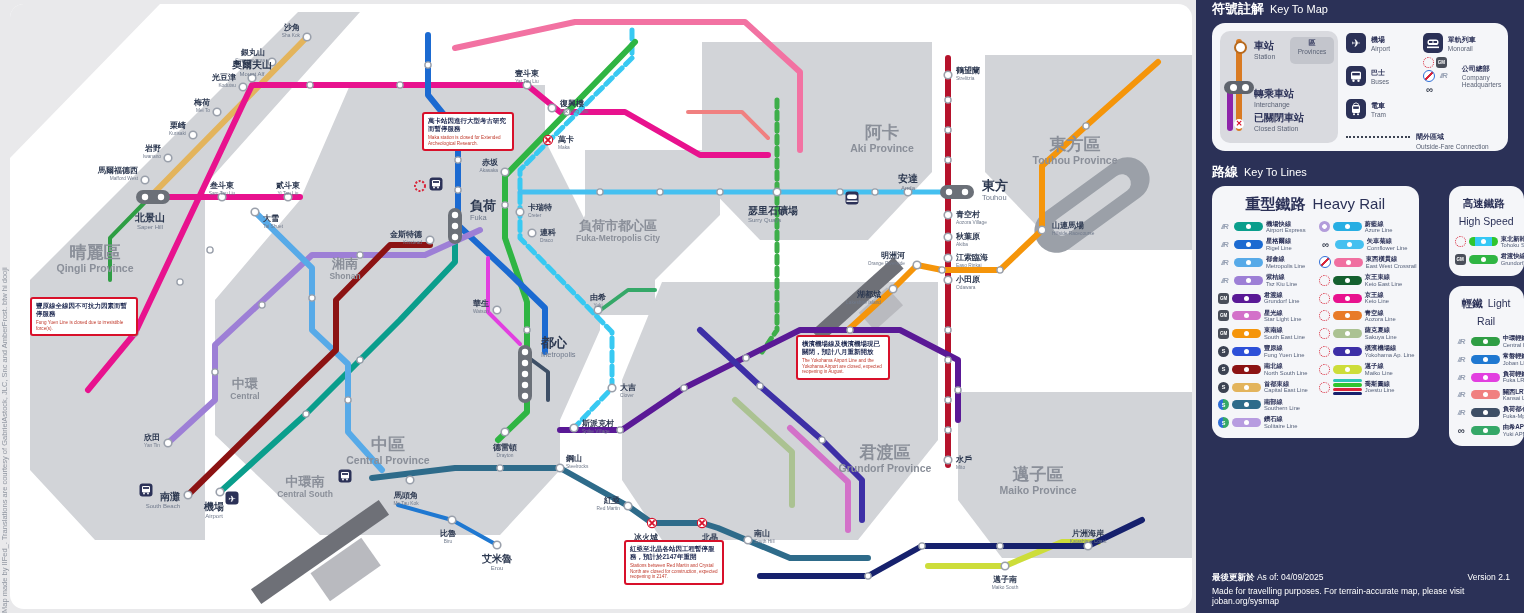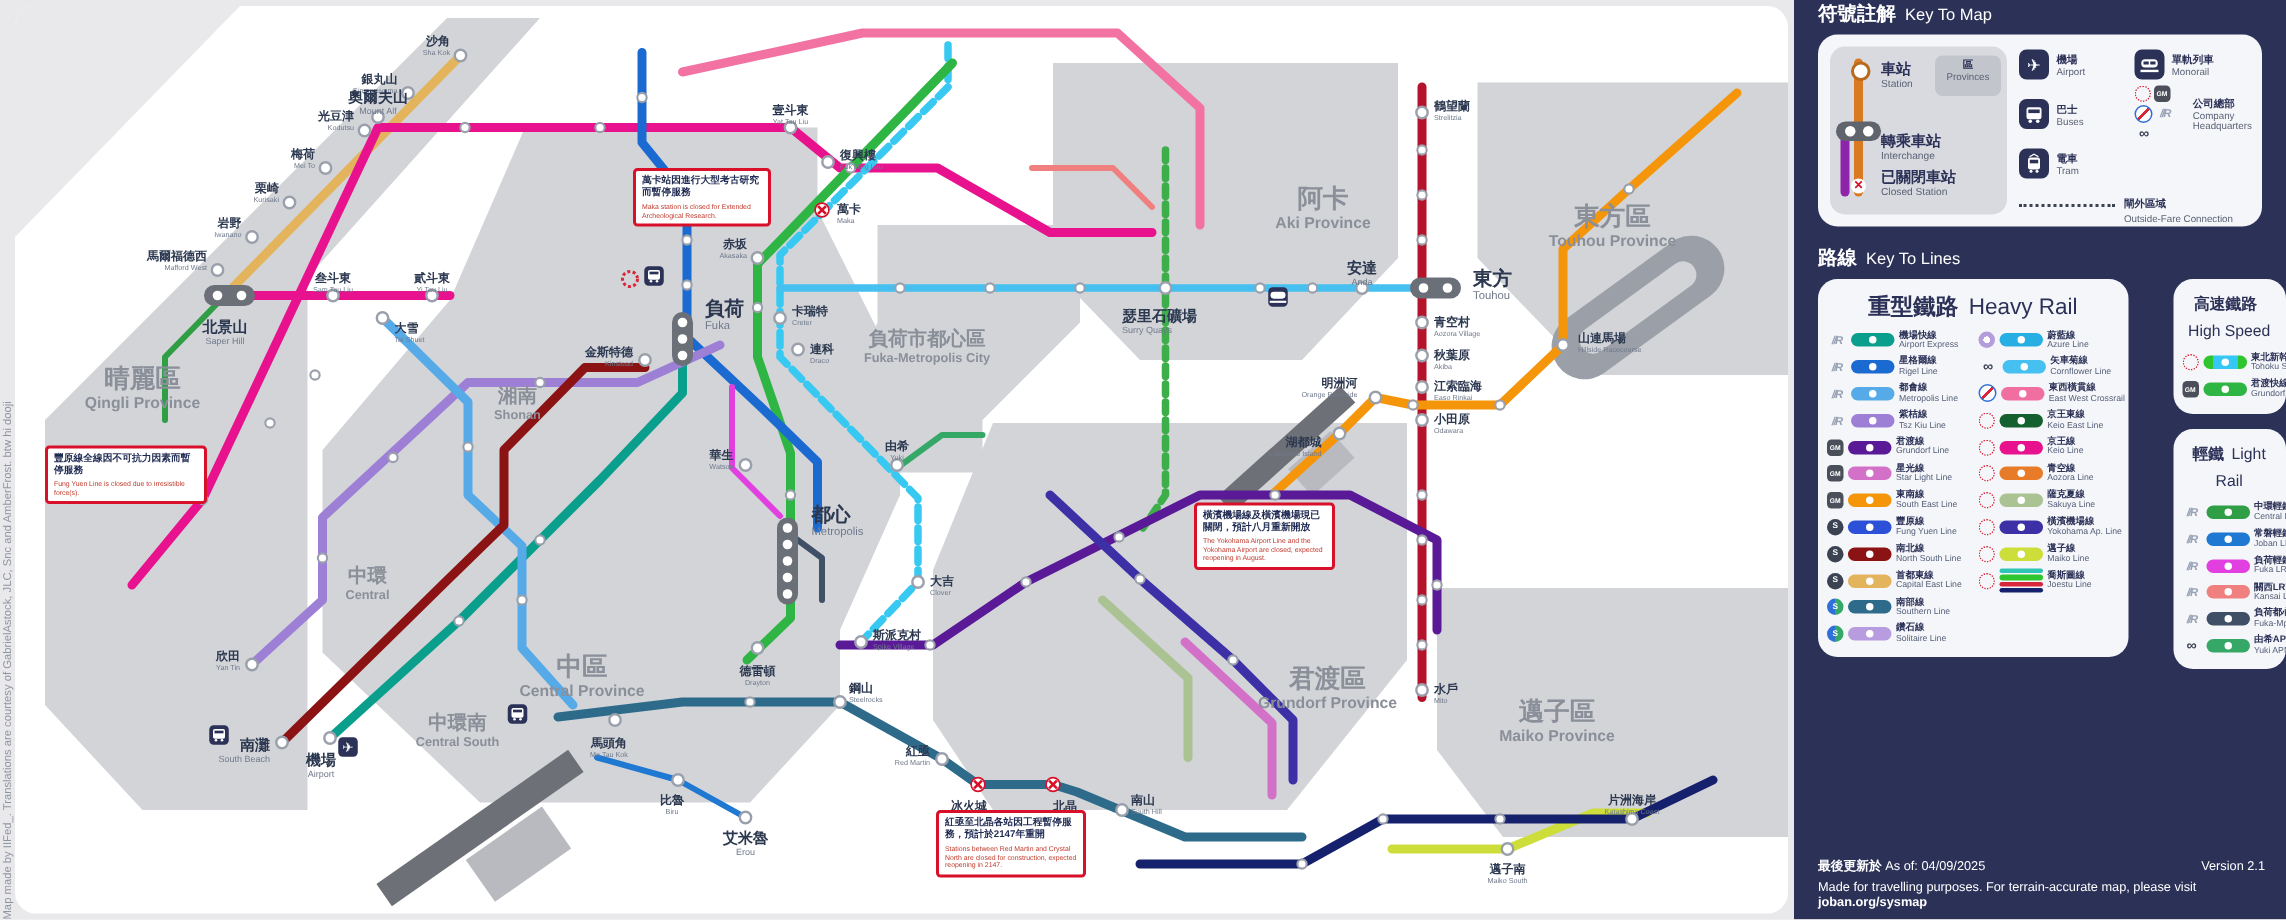--- a/index.html
+++ b/index.html
@@ -79,21 +79,21 @@
   .pill.multi u{display:block;width:29px;height:3.2px;border-radius:2px;}
   .ltxt{min-width:0;line-height:1.05;white-space:nowrap;}
   .ltxt b{display:block;font-size:6.3px;}
   .ltxt em{display:block;font-style:normal;font-size:5.8px;color:#55607a;}
   #right-col{flex:none;width:97px;display:flex;flex-direction:column;gap:10px;}
   #hs-card,#lr-card{padding:7px 6px;margin-left:22px;}
   
   #p-footer{position:absolute;left:16px;right:14px;bottom:7px;font-size:8.5px;color:#fff;}
   #p-footer .row1{display:flex;justify-content:space-between;margin-bottom:2px;}
   #p-footer b{font-weight:bold;}
-  #p-footer a{color:#fff;font-weight:bold;text-decoration:none;}
+  #p-footer a{color:#fff;font-weight:normal;text-decoration:none;}
 </style>
 </head>
 <body>
 
 <div id="stage">
 
   <div id="credit">Map made by IIFed_. Translations are courtesy of GabrielAstock, JLC, Snc and AmberFrost.  btw hi dooji</div>
 
   <div id="map-area">
     <svg id="map-svg" width="1182" height="605" viewBox="10 4 1182 605">

